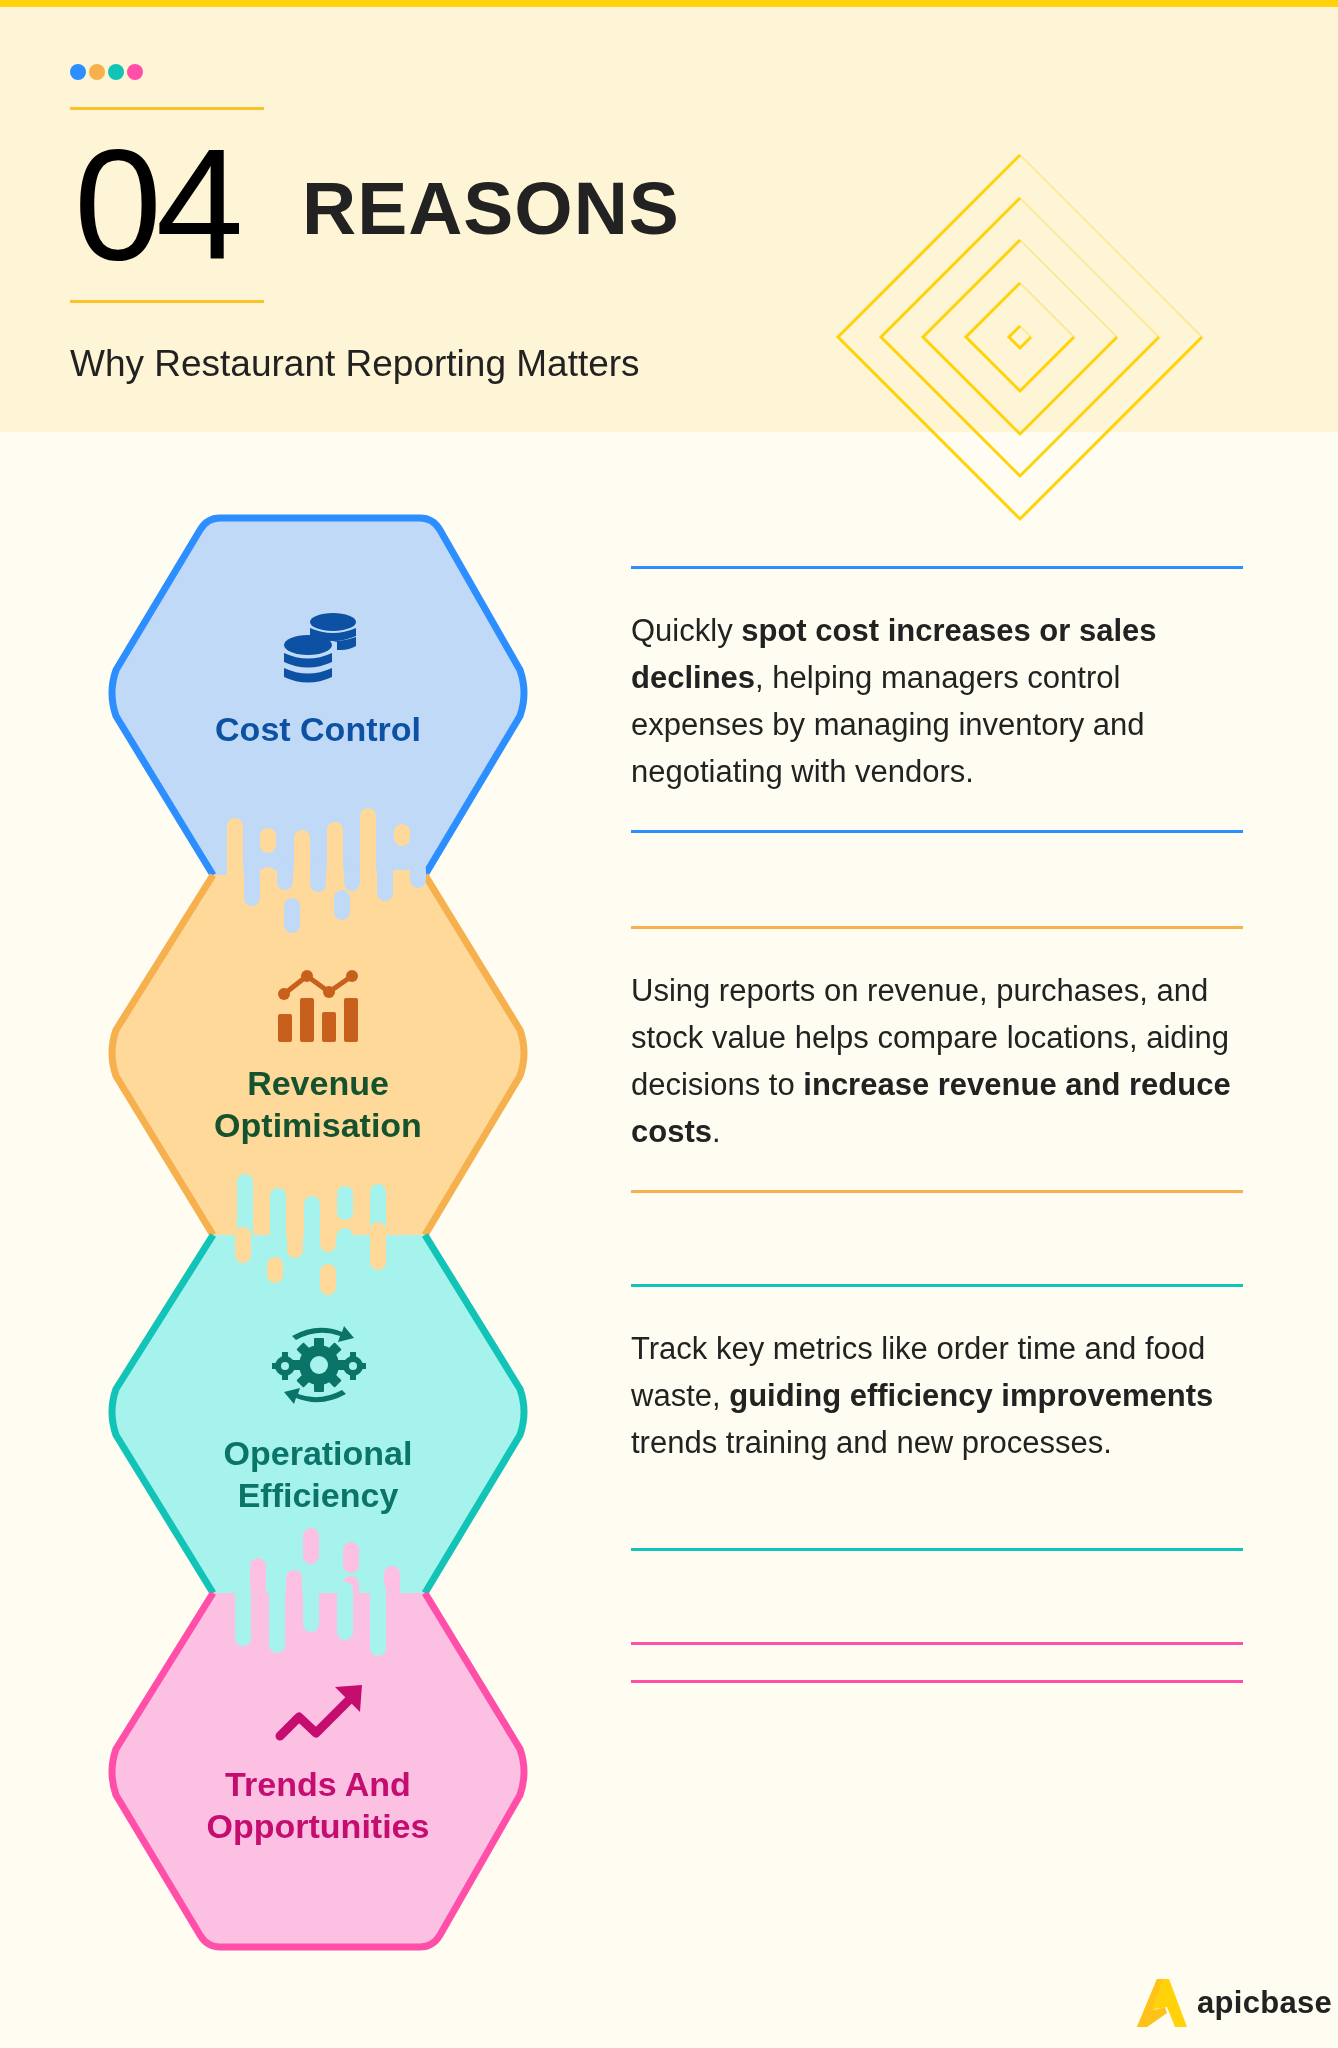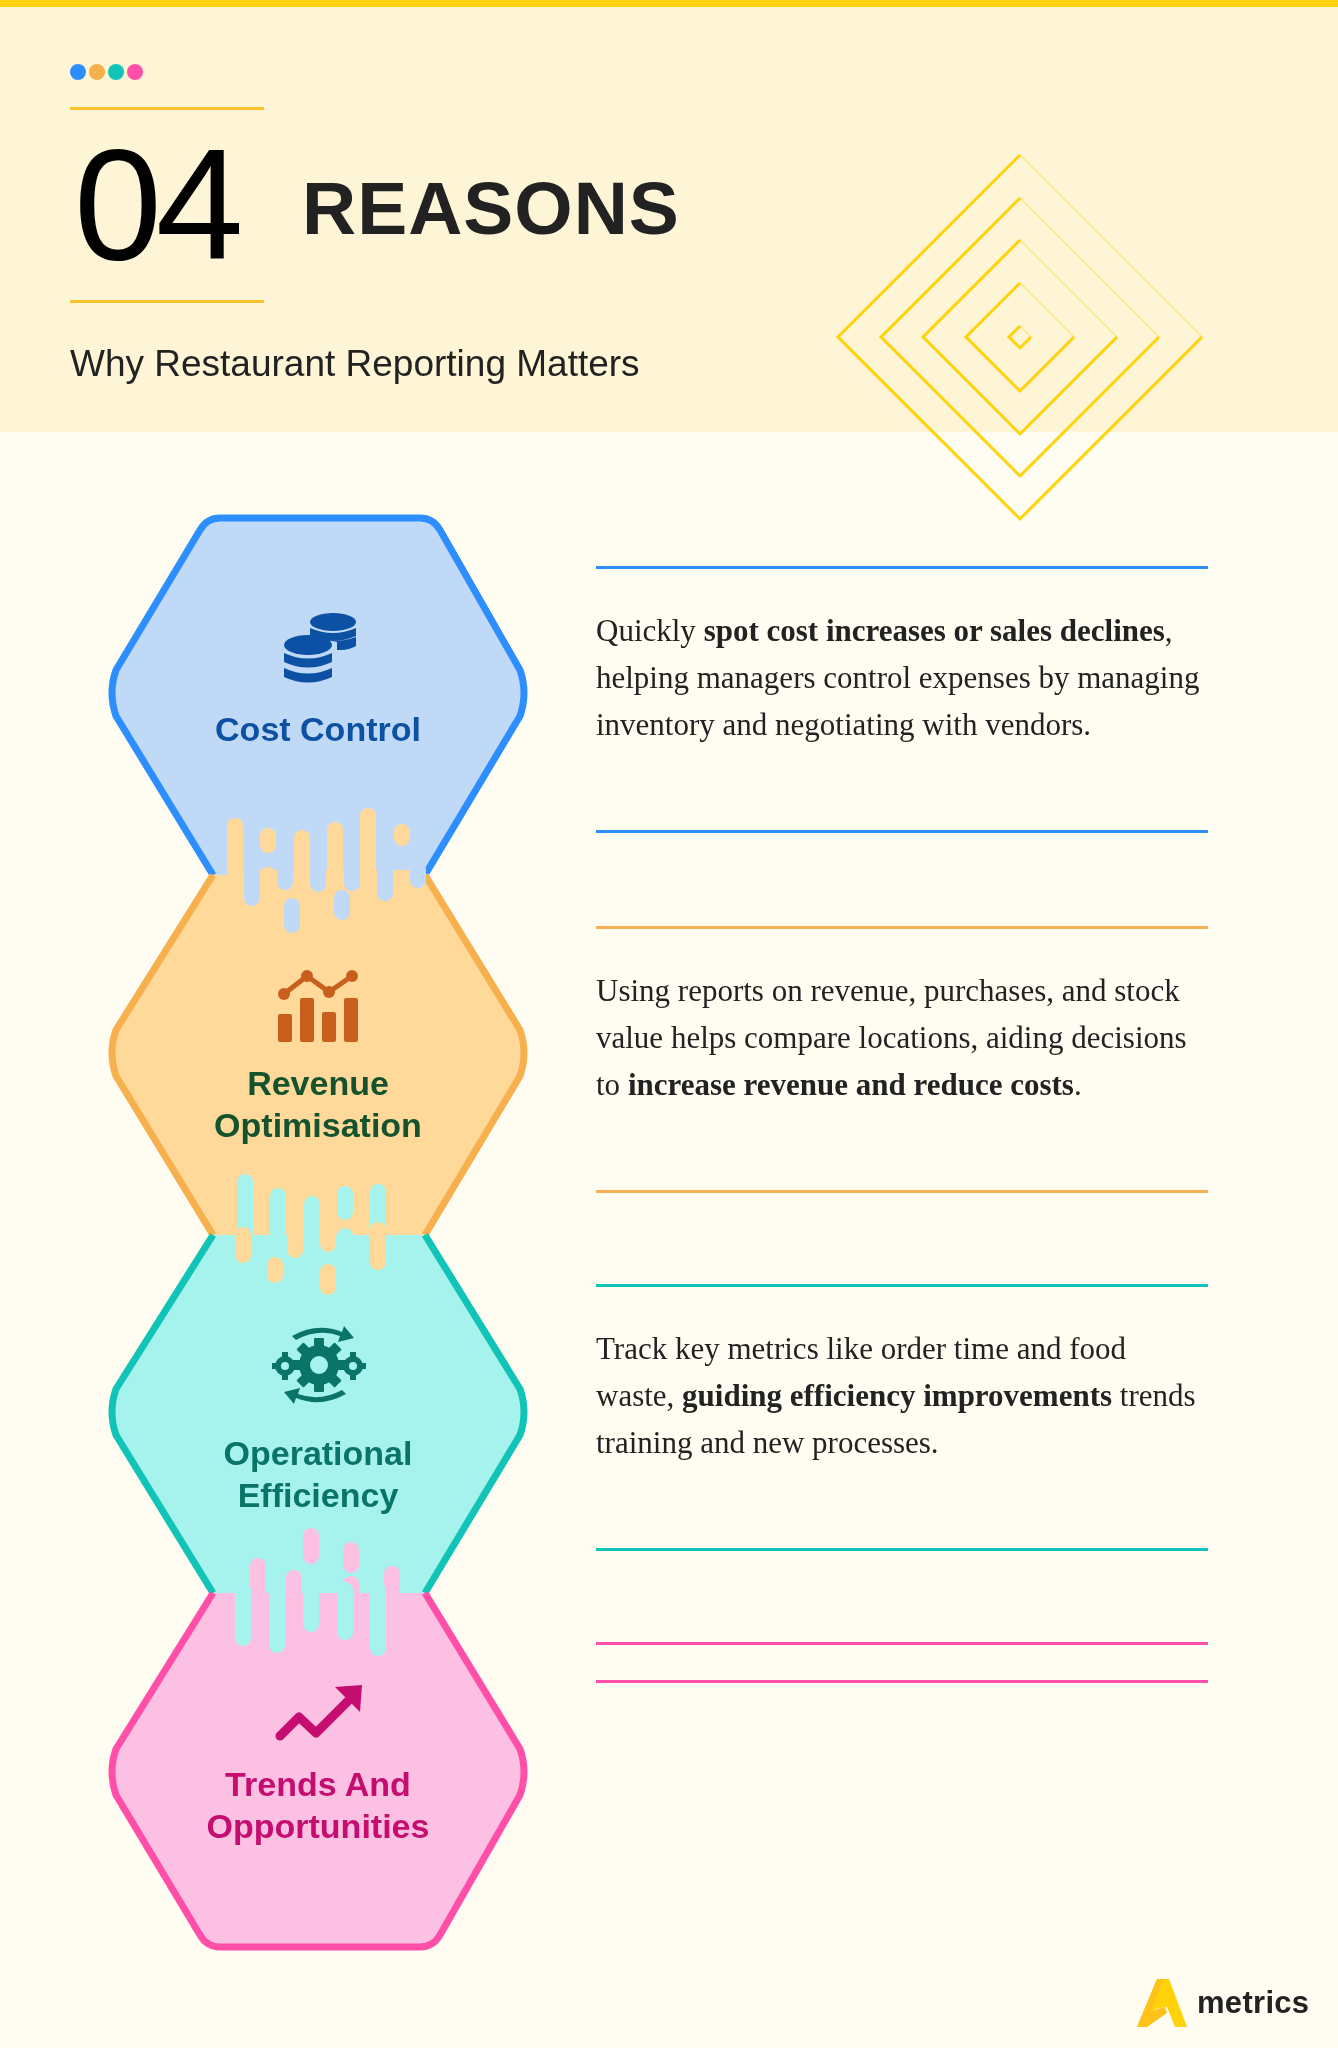--- a/index.html
+++ b/index.html
@@ -9,21 +9,21 @@
   .dots { position:absolute; left:70px; top:57px; display:flex; gap:3px; }
   .dot { width:16px; height:16px; border-radius:50%; }
   .hline { position:absolute; left:70px; width:194px; height:3px; background:#fbc22a; }
   .big-num { position:absolute; left:74px; top:118px; font-size:158px; font-weight:400; letter-spacing:-6px; line-height:1; color:#000000; }
   .big-word { position:absolute; left:302px; top:164px; font-size:75px; font-weight:700; line-height:1; color:#222; letter-spacing:1px; }
   .subtitle { position:absolute; left:70px; top:338px; font-size:37px; color:#222; line-height:1; }
   .diamond { position:absolute; left:830px; top:150px; }
   .hexes { position:absolute; left:0; top:0; }
   .hex-label { position:absolute; left:108px; width:420px; text-align:center; font-weight:700; font-size:34px; line-height:42px; }
   .hex-icon { position:absolute; }
-  .panel { position:absolute; left:596px; width:612px;font-family:Liberation Serif, serif; }
+  .panel { position:absolute; left:631px; width:612px; }
   .panel .rule { height:3px; width:612px; }
   .panel .text { font-size:31px; line-height:47px; color:#222; padding-left:0; }
   .panel .text b { font-weight:700; }
   .logo { position:absolute; left:1137px; top:1979px; display:flex; align-items:center; }
   .logo-text { font-size:31px; font-weight:700; color:#222; margin-left:10px; letter-spacing:0.3px; }
 </style>
 </head>
 <body>
 
 <div class="topbar"></div>
@@ -260,14 +260,14 @@
 <div class="panel" style="top:1642px">
   <div class="rule" style="background:#ff4fa9"></div>
   <div class="rule" style="background:#ff4fa9;margin-top:35px"></div>
 </div>
 
 <div class="logo">
   <svg width="50" height="48" viewBox="0 0 50 48">
     <polygon points="20,0 32,0 50,48 38,48 30,28 18,30 10,48 0,48" fill="#ffd20a"></polygon>
     <polygon points="20,0 26,0 14,32 28,28 30,34 10,48 0,48" fill="#ffc21a"></polygon>
   </svg>
-  <span class="logo-text">metrics</span>
+  <span class="logo-text">apicbase</span>
 </div>
 
 </body></html>

